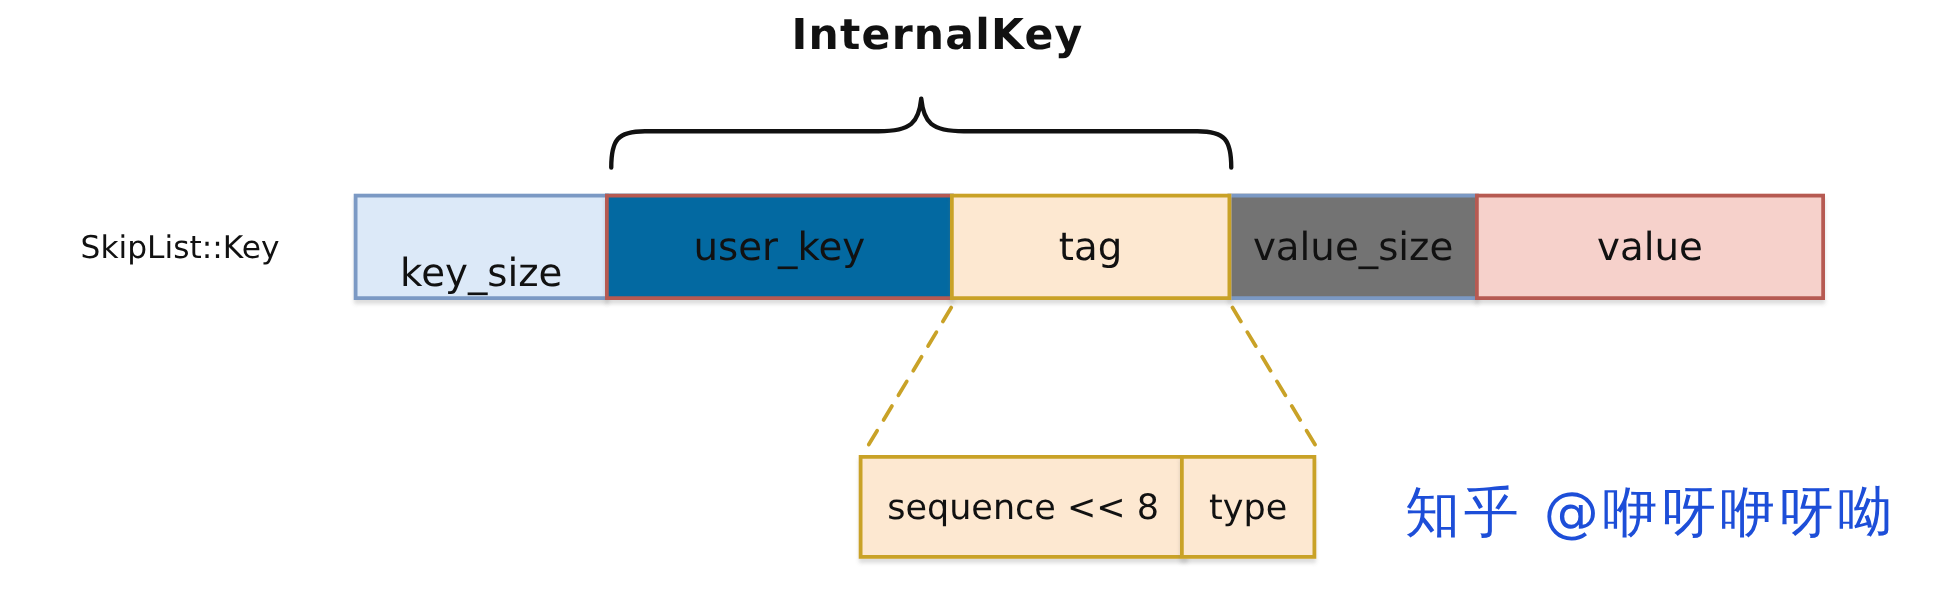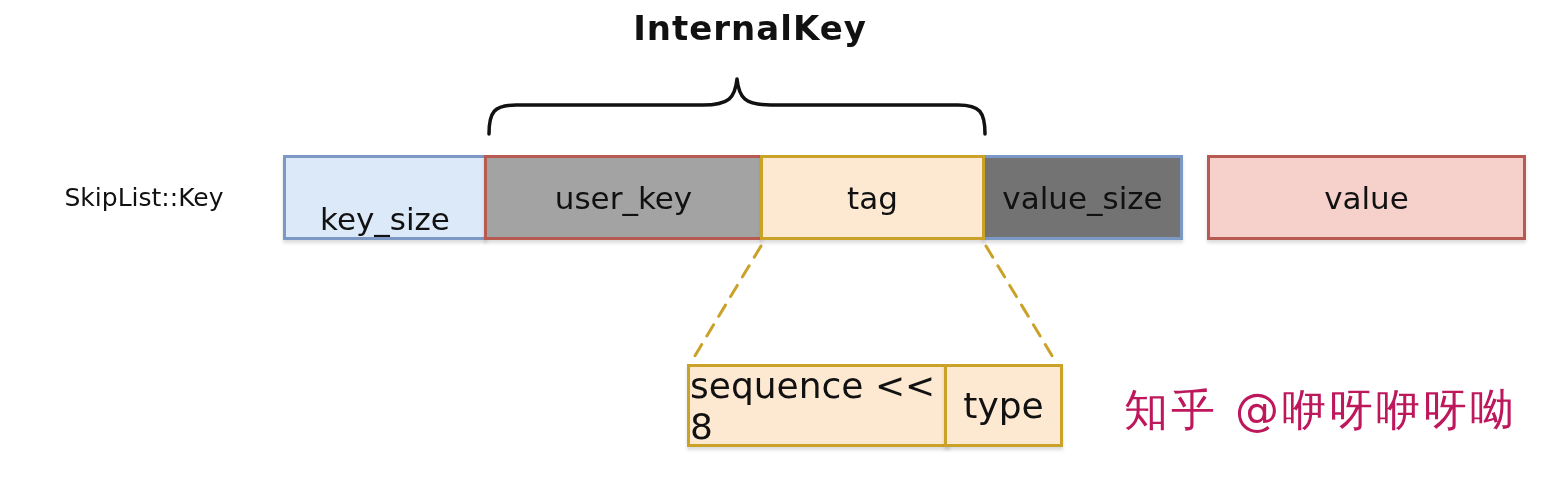--- a/index.html
+++ b/index.html
@@ -19,28 +19,28 @@
   }
   .seg {
     position:absolute; top:155px; height:85px; box-sizing:border-box;
     border:3px solid #888; display:flex; align-items:center; justify-content:center;
     font-size:31px; box-shadow:0 3px 3px rgba(120,120,120,0.25);
   }
   .seg-key_size   { left:283px;  width:204px; z-index:1; }
   .seg-user_key   { left:484px;  width:279px; z-index:2; }
   .seg-tag        { left:760px;  width:225px; z-index:5; }
   .seg-value_size { left:982px;  width:201px; z-index:3; }
-  .seg-value      { left:1180px; width:319px; z-index:4;margin-left:27px; }
+  .seg-value      { left:1180px; width:280px; z-index:4; }
   .exp {
     position:absolute; top:364px; height:83px; box-sizing:border-box;
     border:3px solid #888; display:flex; align-items:center; justify-content:center;
-    font-size:36px; box-shadow:0 3px 3px rgba(120,120,120,0.25);
+    font-size:28px; box-shadow:0 3px 3px rgba(120,120,120,0.25);
   }
   .exp-sequence { left:687px; width:263px; z-index:1; }
-  .exp-type     { left:944px; width:119px; z-index:2; }
+  .exp-type     { left:944px; width:109px; z-index:2; }
   .watermark {
     position:absolute; left:1124px; top:381px; font-size:44px; letter-spacing:3px;
     white-space:nowrap; text-shadow:1px 1px 0 #ffffff;
   }
 </style>
 </head>
 <body>
 
 <div class="canvas">
 
@@ -51,35 +51,35 @@
              M 985 134 C 985 112 980 105 958 105 L 771 105 C 745 105 739 98 737 79" fill="none" stroke-width="3.5" stroke-linecap="round" style="stroke: rgb(17, 17, 17);"></path>
     <path d="M 761 246 L 693 359" fill="none" stroke-width="3" stroke-linecap="round" stroke-dasharray="13 10" style="stroke: rgb(201, 162, 39);"></path>
     <path d="M 986 246 L 1054 359" fill="none" stroke-width="3" stroke-linecap="round" stroke-dasharray="13 10" style="stroke: rgb(201, 162, 39);"></path>
   </svg>
 
   <div class="row-label">SkipList::Key</div>
 
   <div class="seg seg-key_size" style="background-color: rgb(220, 233, 248); border-color: rgb(123, 153, 196); align-items: flex-end;">
     <span>key_size</span>
   </div>
-  <div class="seg seg-user_key" style="background-color: #a3a3a3; border-color: rgb(182, 90, 82);">
+  <div class="seg seg-user_key" style="background-color: #0369a1; border-color: rgb(182, 90, 82);">
     <span>user_key</span>
   </div>
   <div class="seg seg-tag" style="background-color: rgb(253, 232, 209); border-color: rgb(201, 162, 39);">
     <span>tag</span>
   </div>
   <div class="seg seg-value_size" style="background-color: #737373; border-color: rgb(123, 153, 196);">
     <span>value_size</span>
   </div>
   <div class="seg seg-value" style="background-color: rgb(246, 209, 203); border-color: rgb(182, 90, 82);">
     <span>value</span>
   </div>
 
   <div class="exp exp-sequence" style="background-color: rgb(253, 232, 209); border-color: rgb(201, 162, 39);">
     <span>sequence &lt;&lt; 8</span>
   </div>
   <div class="exp exp-type" style="background-color: rgb(253, 232, 209); border-color: rgb(201, 162, 39);">
     <span>type</span>
   </div>
 
-  <div class="watermark" style="color: #be185d;">知乎 @咿呀咿呀呦</div>
+  <div class="watermark" style="color: #1d4ed8;">知乎 @咿呀咿呀呦</div>
 
 </div>
 
 </body></html>

